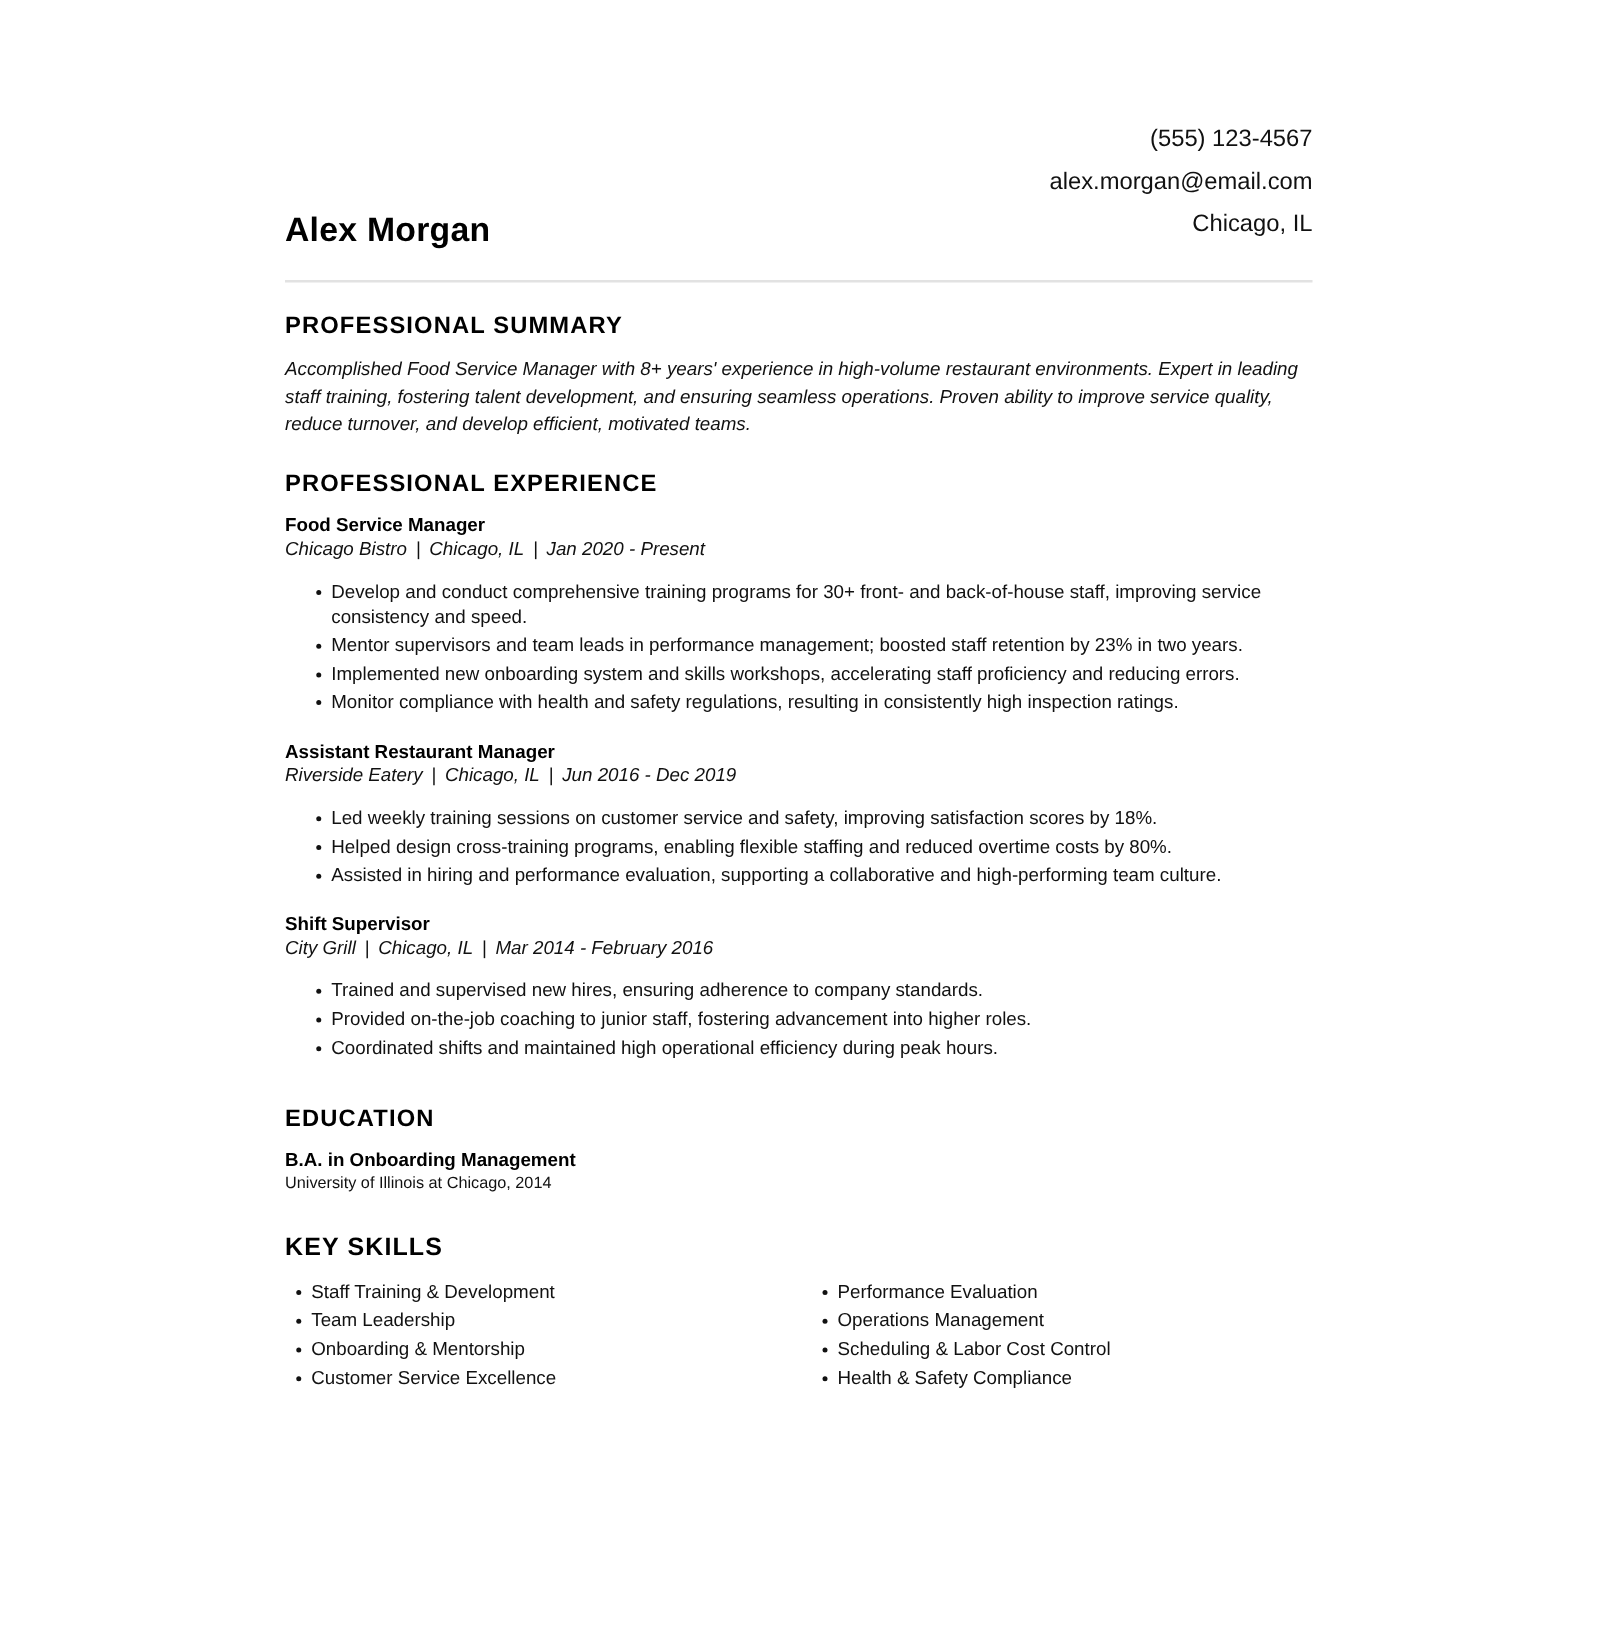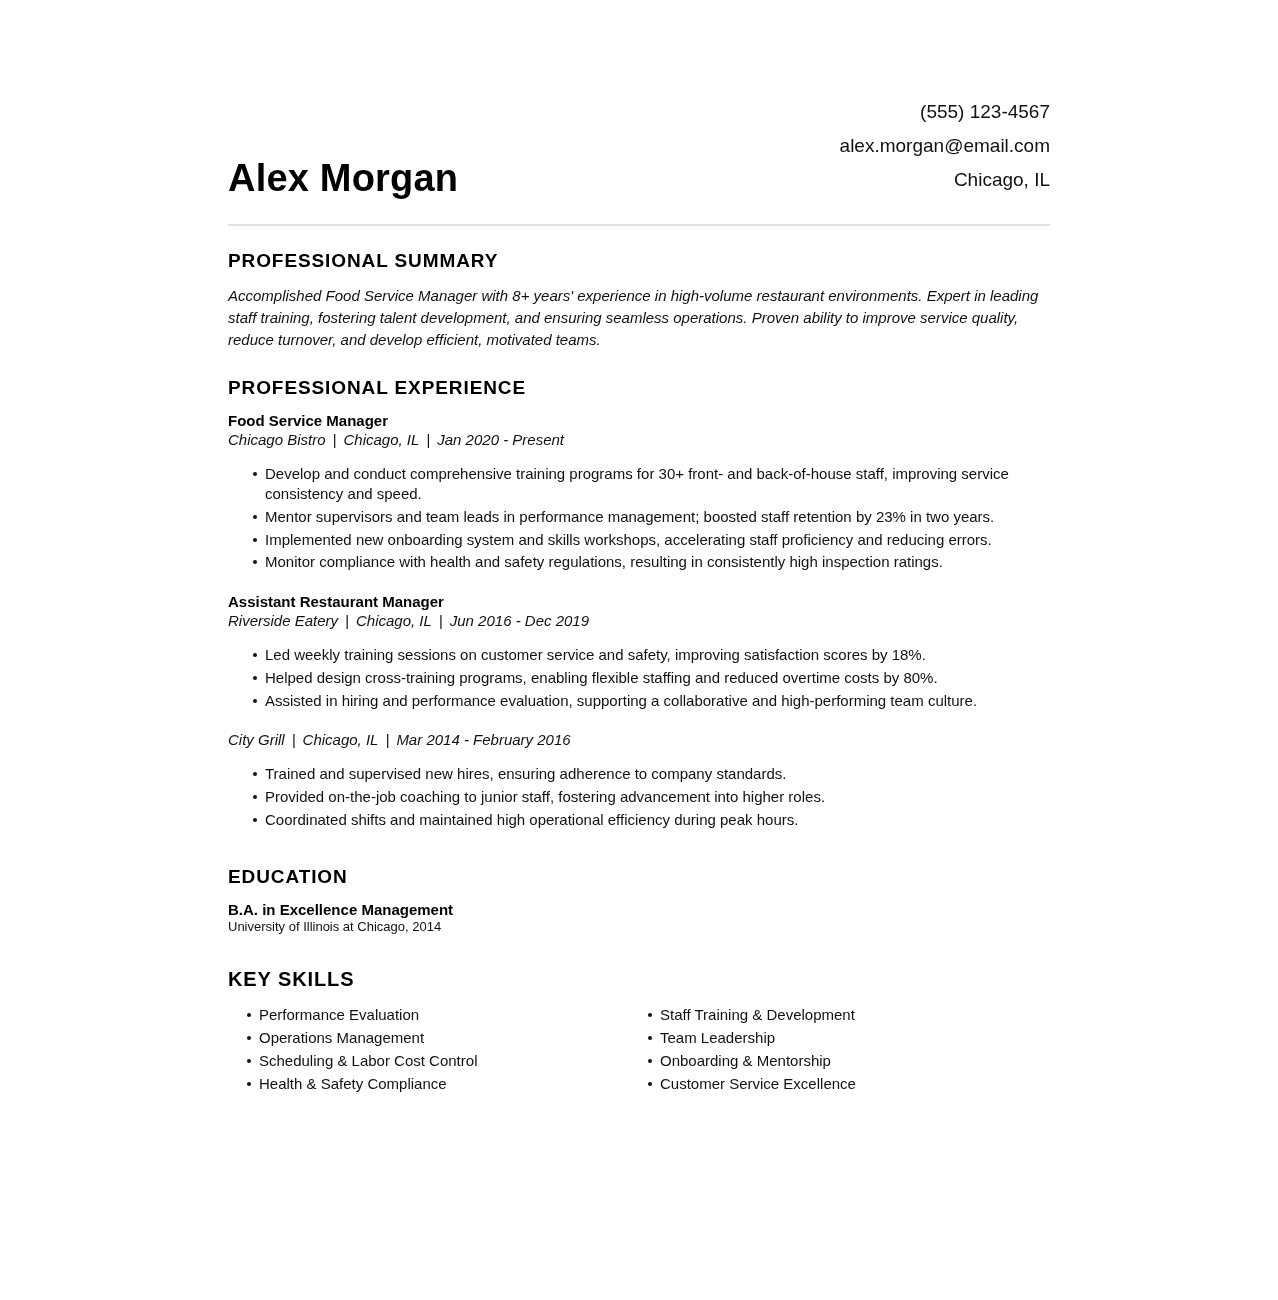--- a/index.html
+++ b/index.html
@@ -31,21 +31,21 @@
   }
 
   
   .header {
     display: flex;
     align-items: flex-end;
     justify-content: space-between;
     min-height: 72px;
   }
   .name {
-    font-size: 38px;
+    font-size: 27px;
     font-weight: bold;
     letter-spacing: 0.2px;
     line-height: 1.05;
     color: #000;
     margin: 0;
     padding-bottom: 4px;
   }
   .contact {
     text-align: right;
     font-size: 19px;
@@ -217,53 +217,54 @@
           <span>Riverside Eatery</span><span class="sep">|</span><span>Chicago, IL</span><span class="sep">|</span><span>Jun 2016 - Dec 2019</span>
         </div>
         <ul class="bullets">
           <li>Led weekly training sessions on customer service and safety, improving satisfaction scores by 18%.</li>
           <li>Helped design cross-training programs, enabling flexible staffing and reduced overtime costs by 80%.</li>
           <li>Assisted in hiring and performance evaluation, supporting a collaborative and high-performing team culture.</li>
         </ul>
       </div>
 
       <div class="job">
+        <div class="job-title">Shift Supervisor</div>
         <div class="job-meta">
           <span>City Grill</span><span class="sep">|</span><span>Chicago, IL</span><span class="sep">|</span><span>Mar 2014 - February 2016</span>
         </div>
         <ul class="bullets">
           <li>Trained and supervised new hires, ensuring adherence to company standards.</li>
           <li>Provided on-the-job coaching to junior staff, fostering advancement into higher roles.</li>
           <li>Coordinated shifts and maintained high operational efficiency during peak hours.</li>
         </ul>
       </div>
     </div>
 
     <div class="section edu-section">
       <h2 class="section-title">EDUCATION</h2>
-      <div class="edu-degree">B.A. in Excellence Management</div>
+      <div class="edu-degree">B.A. in Onboarding Management</div>
       <div class="edu-school">University of Illinois at Chicago, 2014</div>
     </div>
 
     <div class="section skills-section">
       <h2 class="section-title skills-title">KEY SKILLS</h2>
       <div class="skills-grid">
+        <div class="skills-col col-left">
+          <ul class="skills-list">
+            <li>Staff Training &amp; Development</li>
+            <li>Team Leadership</li>
+            <li>Onboarding &amp; Mentorship</li>
+            <li>Customer Service Excellence</li>
+          </ul>
+        </div>
         <div class="skills-col col-right">
           <ul class="skills-list">
             <li>Performance Evaluation</li>
             <li>Operations Management</li>
             <li>Scheduling &amp; Labor Cost Control</li>
             <li>Health &amp; Safety Compliance</li>
           </ul>
         </div>
-        <div class="skills-col col-left">
-          <ul class="skills-list">
-            <li>Staff Training &amp; Development</li>
-            <li>Team Leadership</li>
-            <li>Onboarding &amp; Mentorship</li>
-            <li>Customer Service Excellence</li>
-          </ul>
-        </div>
       </div>
     </div>
 
   </div>
 </div>
 
 </body></html>

